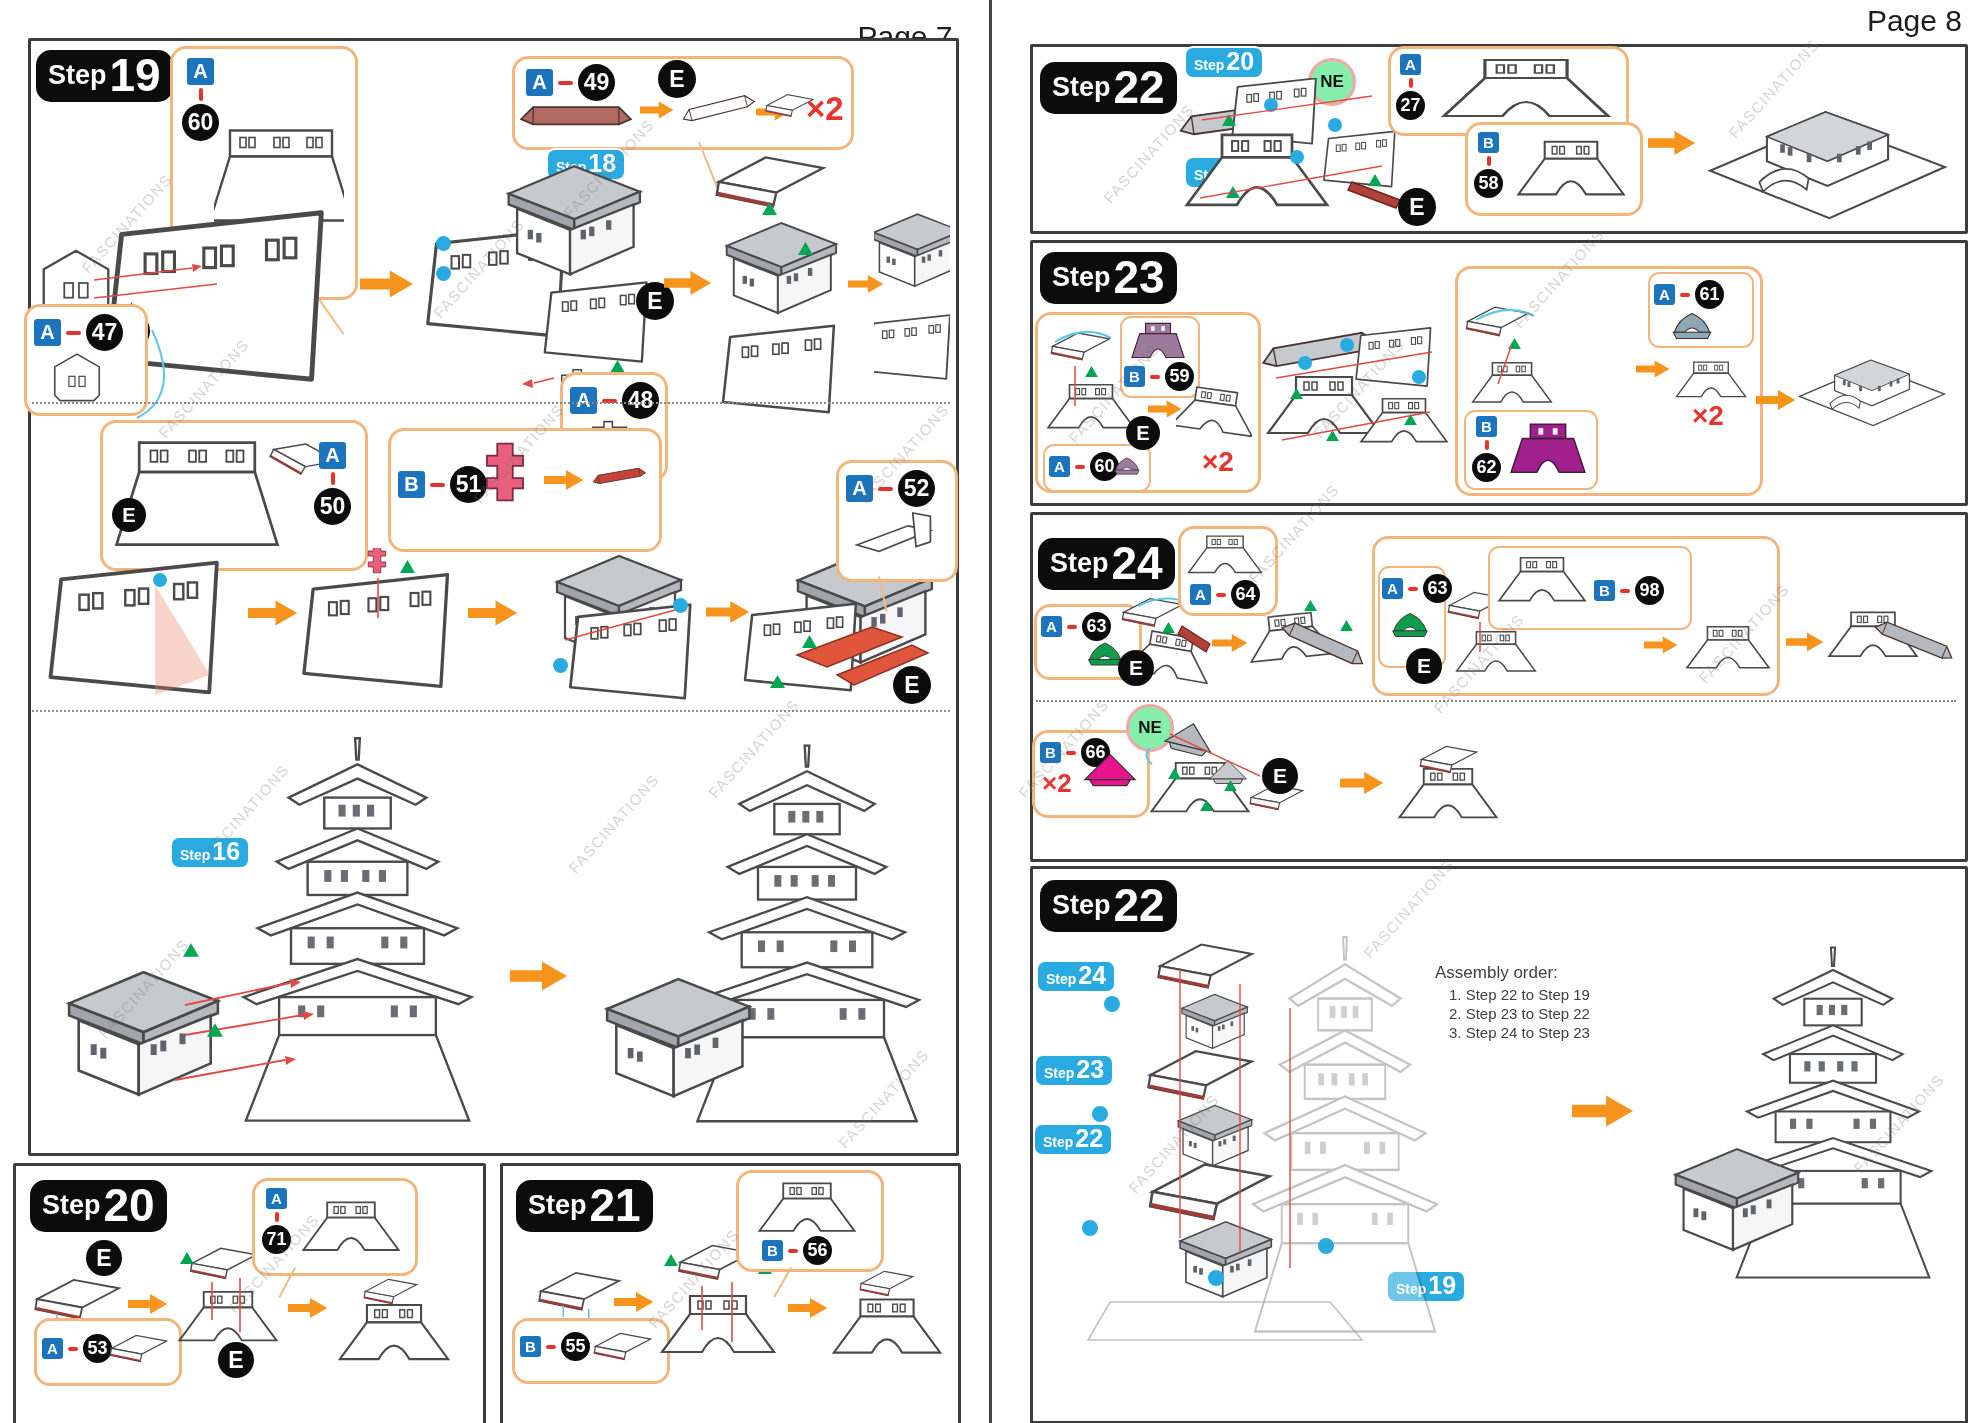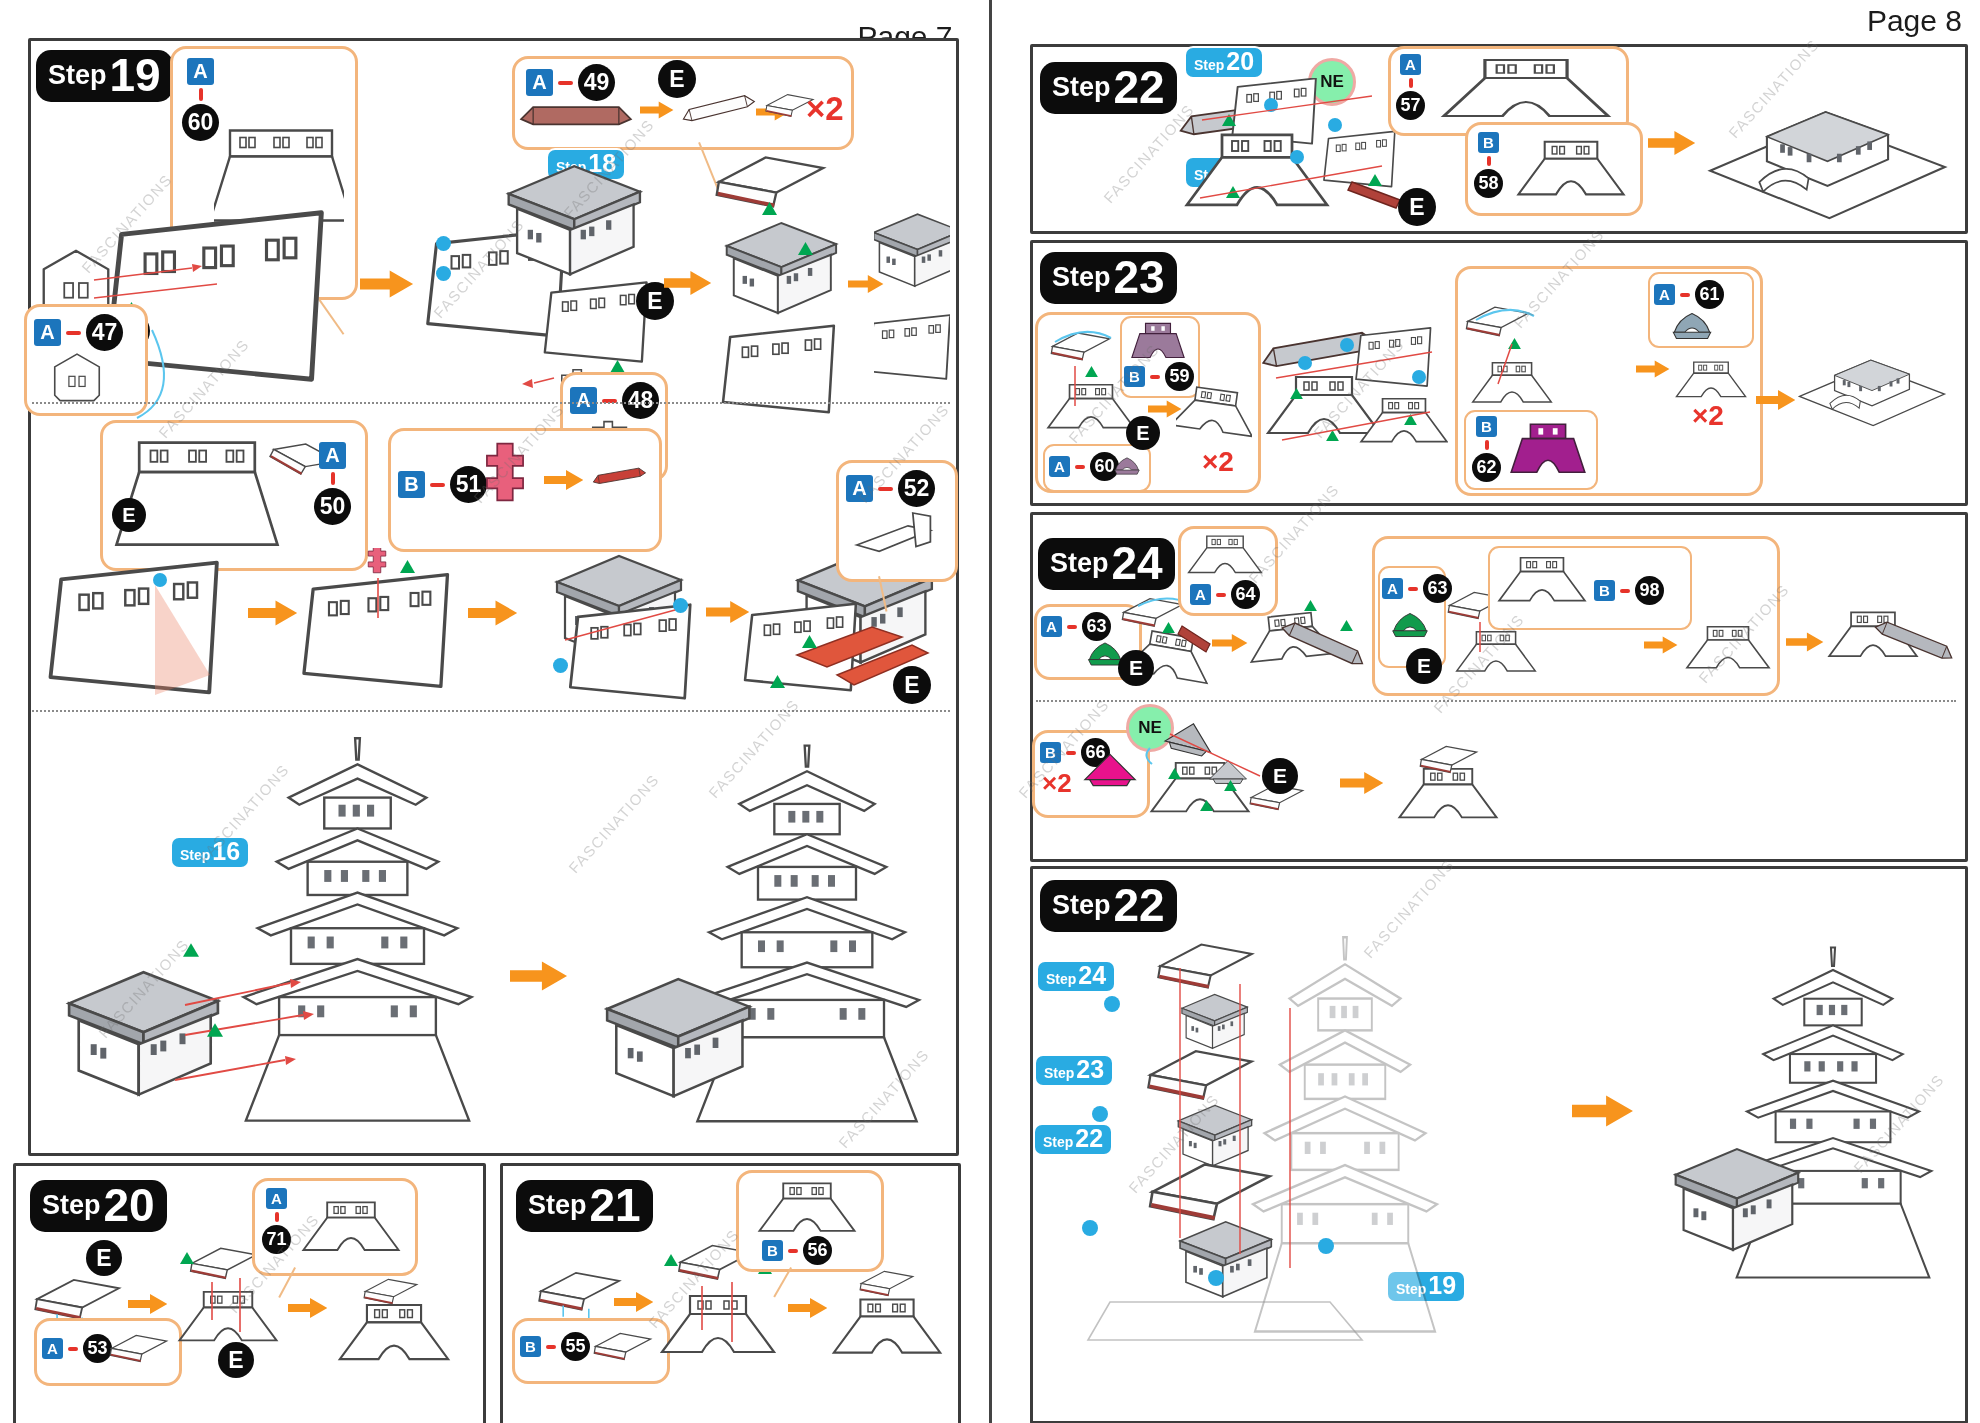--- a/index.html
+++ b/index.html
@@ -547,21 +547,21 @@
     <use href="#gt" x="196" y="96" width="14" height="12"></use>
     <line x1="30" y1="42" x2="200" y2="18" stroke="#E14A44" stroke-width="1.4"></line>
     <line x1="28" y1="120" x2="210" y2="88" stroke="#E14A44" stroke-width="1.4"></line>
     <path d="M180 104 L228 122 L224 130 L176 112 Z" fill="#B0423A" stroke="#6e241e" stroke-width="1.4"></path>
   </svg>
   <div class="ecirc" style="left:1398px;top:188px;">E</div>
   <div class="callout" style="left:1388px;top:46px;width:235px;height:84px;"></div>
   <div class="chip s v" style="left:1396px;top:54px;">
     <span class="sq">A</span>
     <span class="dash"></span>
-    <span class="circ">57</span>
+    <span class="circ">27</span>
   </div>
   <svg class="scene" style="left:1438px;top:56px;" width="176" height="66" viewBox="0 0 120 66" preserveAspectRatio="none">
       <use href="#archw" width="120" height="66"></use>
     </svg>
   <div class="callout" style="left:1465px;top:122px;width:172px;height:88px;"></div>
   <div class="chip s v" style="left:1474px;top:132px;">
     <span class="sq">B</span>
     <span class="dash"></span>
     <span class="circ">58</span>
   </div>
@@ -820,20 +820,26 @@
     <line x1="100" y1="30" x2="100" y2="300" stroke="#E14A44" stroke-width="1.4"></line>
     <line x1="160" y1="46" x2="160" y2="316" stroke="#E14A44" stroke-width="1.4"></line>
     <line x1="210" y1="70" x2="210" y2="330" stroke="#E14A44" stroke-width="1.4"></line>
     <use href="#bd" x="24" y="58" width="16" height="16"></use>
     <use href="#bd" x="12" y="168" width="16" height="16"></use>
     <use href="#bd" x="2" y="282" width="16" height="16"></use>
     <use href="#bd" x="238" y="300" width="16" height="16"></use>
     <use href="#bd" x="128" y="332" width="16" height="16"></use>
   </svg>
 
+  <div class="aorder" style="left:1435px;top:963px;">
+    <p class="ao-t">Assembly order:</p>
+    <p class="ao-i">1.  Step 22 to Step 19</p>
+    <p class="ao-i">2.  Step 23 to Step 22</p>
+    <p class="ao-i">3.  Step 24 to Step 23</p>
+  </div>
 
   <svg class="scene" style="left:1572px;top:1092px;" width="62" height="38" viewBox="0 0 60 34">
       <use href="#oar" width="60" height="34"></use>
     </svg>
 
   <svg class="scene" style="left:1648px;top:935px;" width="310" height="362" viewBox="0 0 310 362">
     <use href="#pagoda" x="62" y="0" width="246" height="356"></use>
     <use href="#asm" x="0" y="198" width="168" height="124"></use>
   </svg>
 

